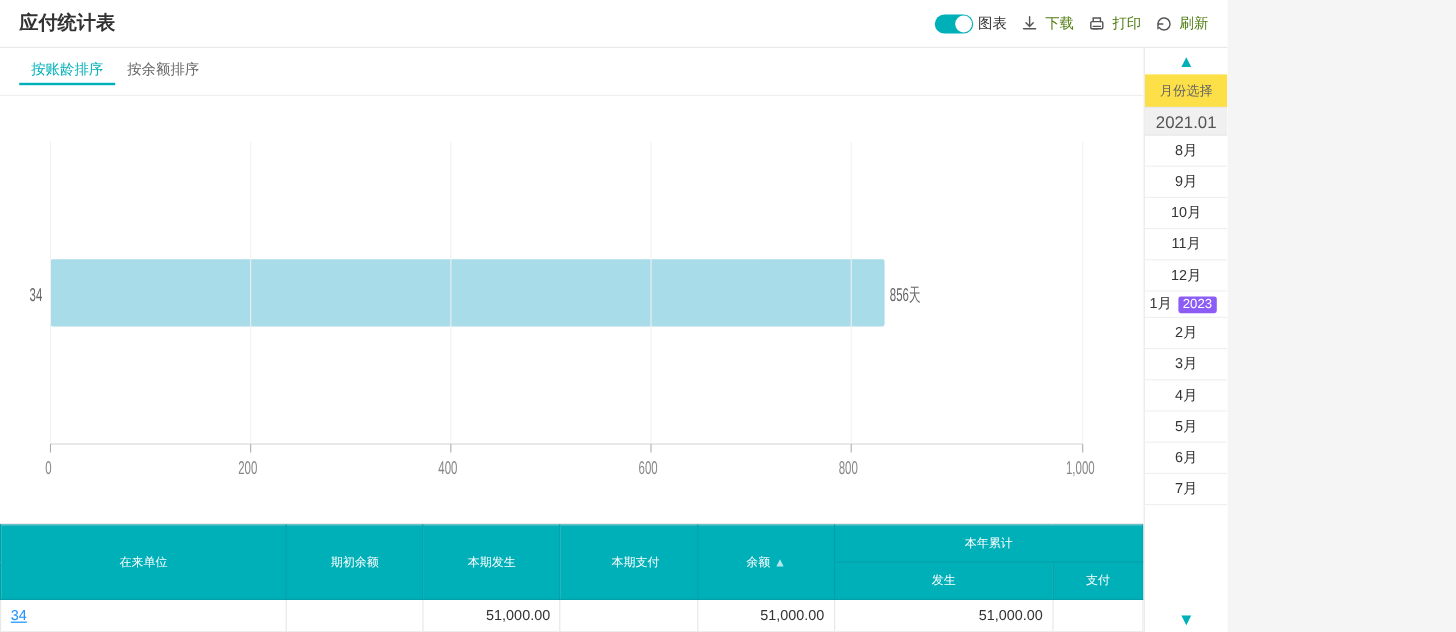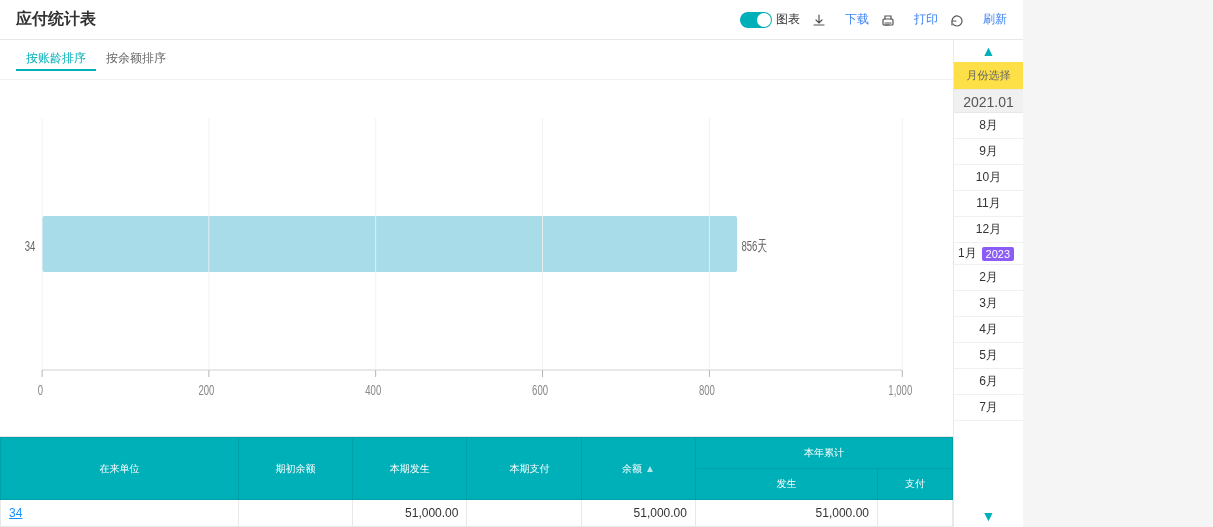--- a/index.html
+++ b/index.html
@@ -7,21 +7,21 @@
 
     .app-container { width: 1023px; height: 527px; display: flex; flex-direction: column; background: #fff; overflow: hidden; position: relative; }
 
     
     .header { display: flex; align-items: center; justify-content: space-between; padding: 8px 16px; background: #fff; border-bottom: 1px solid #e8e8e8; height: 40px; }
     .header-title { font-size: 16px; font-weight: bold; color: #333; }
     .header-actions { display: flex; align-items: center; gap: 12px; }
     .toggle-wrap { display: flex; align-items: center; gap: 4px; }
     .toggle { width: 32px; height: 16px; background: #00b0b9; border-radius: 8px; position: relative; cursor: pointer; }
     .toggle::after { content: ''; width: 14px; height: 14px; background: #fff; border-radius: 50%; position: absolute; right: 1px; top: 1px; }
-    .action-btn { display: flex; align-items: flex-end; gap: 19px; color: #3b82f6; cursor: pointer; font-size: 12px; }
+    .action-btn { display: flex; align-items: center; gap: 6px; color: #4d7c0f; cursor: pointer; font-size: 12px; }
 
     
     .main-content { display: flex; flex: 1; overflow: hidden; }
 
     
     .chart-section { flex: 1; display: flex; flex-direction: column; overflow: hidden; }
 
     
     .chart-header { display: flex; align-items: center; justify-content: space-between; padding: 8px 16px; border-bottom: 1px solid #f0f0f0; }
     .chart-legend { display: flex; align-items: center; gap: 8px; }

